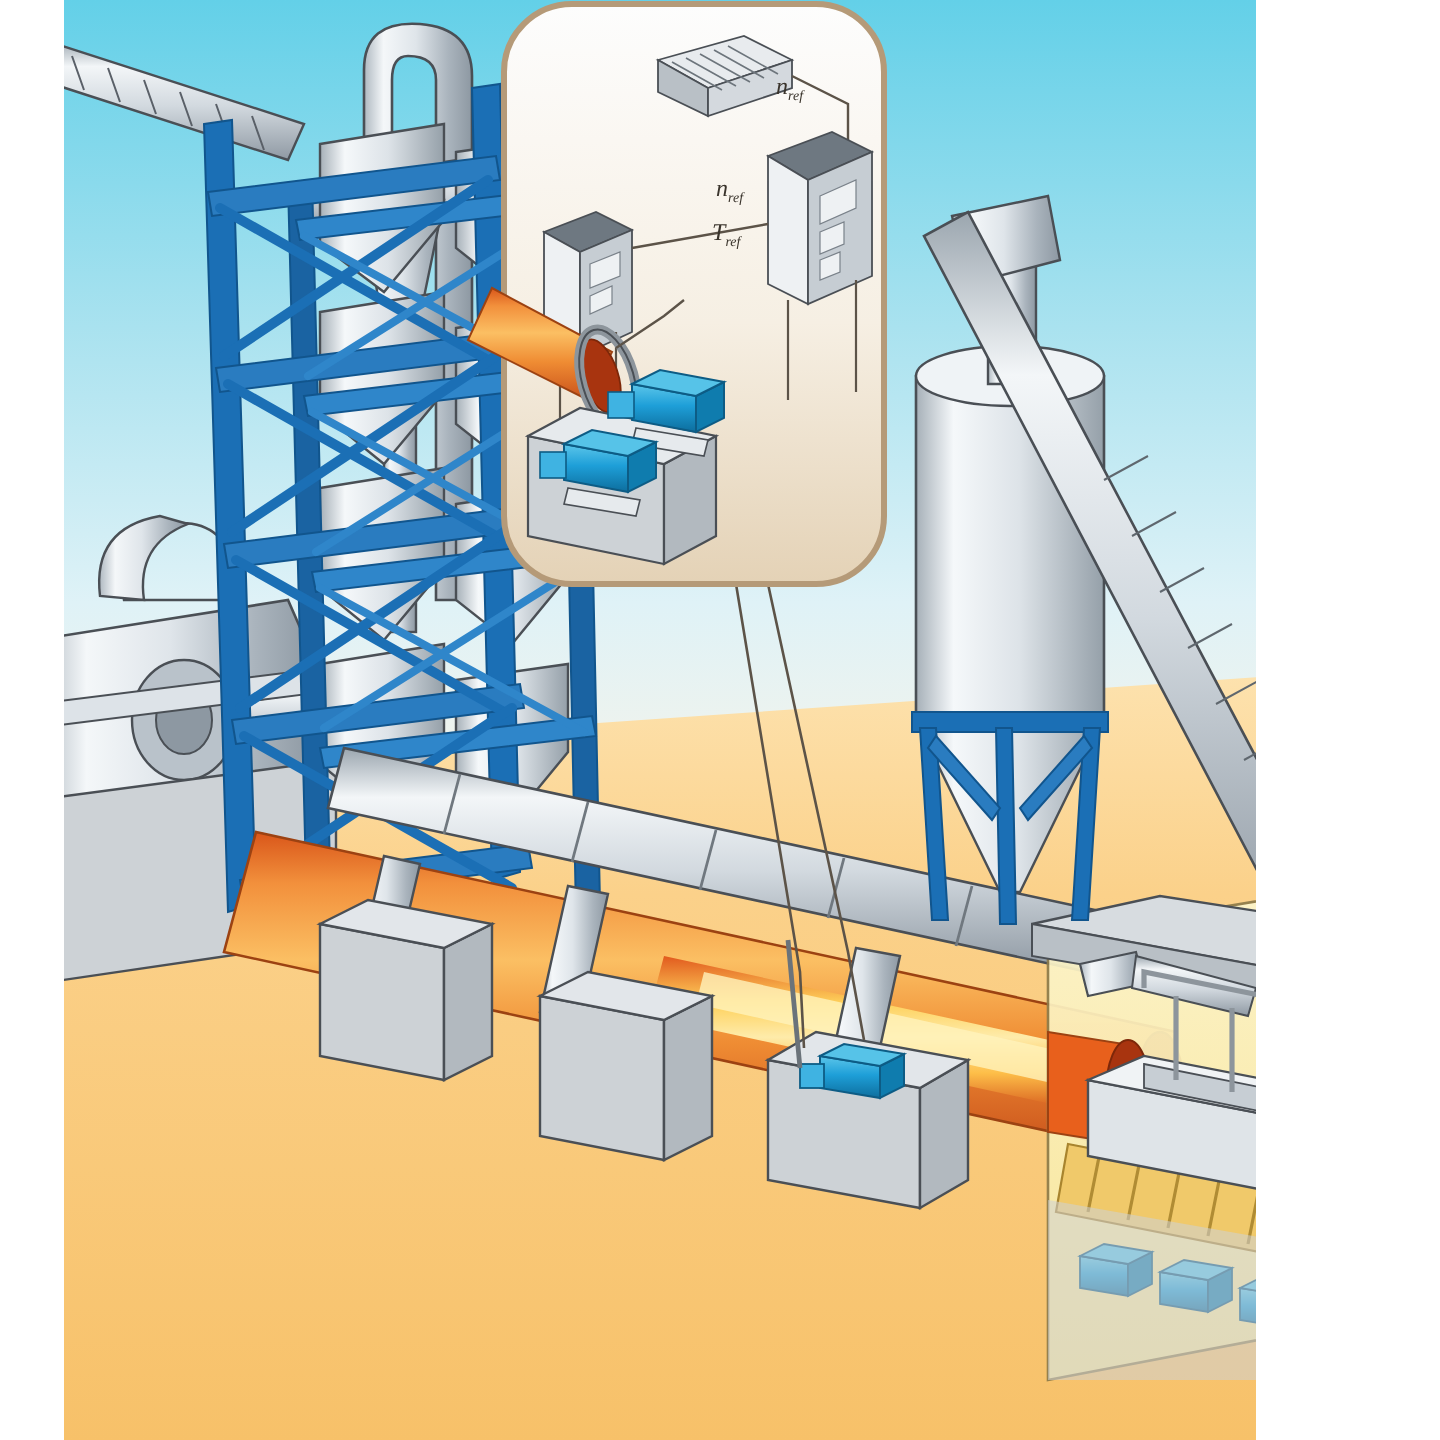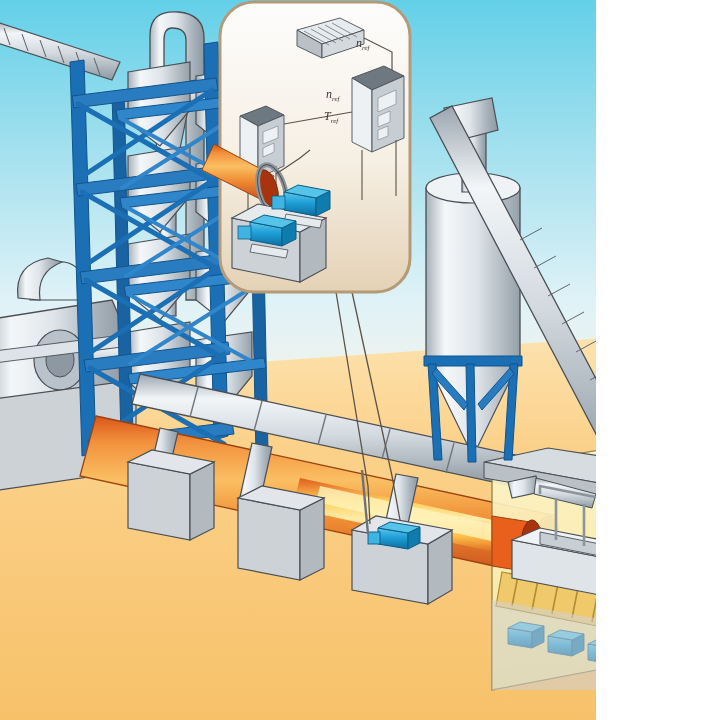--- a/index.html
+++ b/index.html
@@ -1,18 +1,18 @@
 <!DOCTYPE html>
 <html><head>
 <meta charset="utf-8">
 <title>Cement Plant Rotary Kiln Drive Illustration</title>
 <style>
   html,body{margin:0;padding:0;background:#fff;}
   body{font-family:"Liberation Sans",sans-serif;}
-  #stage{position:relative;width:596px;height:720px;overflow:hidden;}
+  #stage{position:relative;width:596px;height:720px;overflow:hidden;margin-left:32px;}
   #stage svg{display:block;}
   .lbl{font-family:"Liberation Serif",serif;font-style:italic;}
 </style>
 </head>
 <body>
 
 <div id="stage">
 <svg width="720" height="720" viewBox="0 0 720 720" xmlns="http://www.w3.org/2000/svg">
   <defs>
     <linearGradient id="sky" x1="0" y1="0" x2="0" y2="1">

